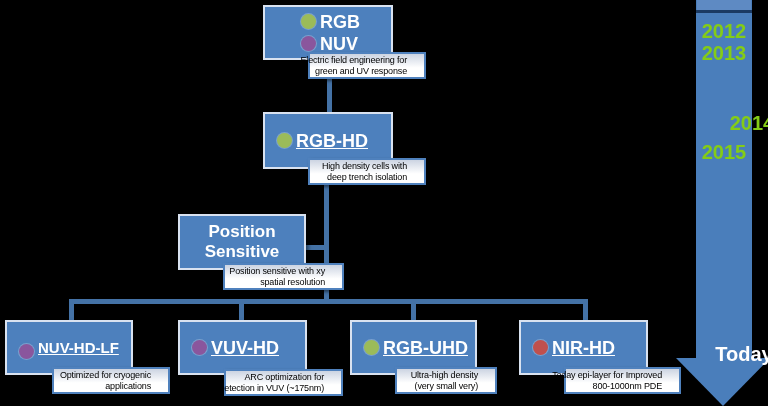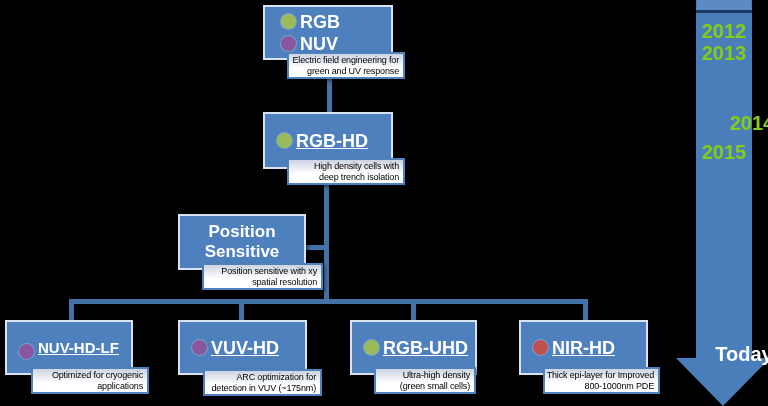--- a/index.html
+++ b/index.html
@@ -5,33 +5,33 @@
   html,body{margin:0;padding:0;background:#000;}
   .canvas{position:relative;width:768px;height:406px;background:#000000;overflow:hidden;
           font-family:"Liberation Sans",sans-serif;}
   
   .conn{position:absolute;background:#4472a6;}
   
   .node{position:absolute;background:#4d80bd;border:2px solid #d9e2f0;box-sizing:border-box;
         color:#ffffff;font-weight:bold;display:flex;flex-direction:column;justify-content:center;
         box-shadow:2px 3px 4px rgba(0,0,0,0.55);}
   .trow{display:flex;align-items:center;gap:4px;font-size:18px;line-height:22px;white-space:nowrap;}
-  .pad-lg{padding-left:16px;}
+  .pad-lg{padding-left:36px;}
   .pad-md{padding-left:12px;text-decoration:underline;}
   .dot{width:15px;height:15px;border-radius:50%;flex:0 0 auto;box-shadow:0 0 0 1px rgba(255,255,255,0.25);}
   .dot.green{background:#9bbb59;}
   .dot.purple{background:#8a569d;}
   .dot.red{background:#c0504d;}
   .ps .trow{justify-content:center;padding:0;font-size:17px;line-height:20px;align-items:flex-end;}
   .small-title .trow{font-size:15px;align-items:flex-end;}
   
   .nlabel{position:absolute;box-sizing:border-box;background:linear-gradient(#ccd4e2,#ffffff 60%);
           border:2px solid #4f81bd;color:#000;font-size:9px;line-height:11px;letter-spacing:-0.15px;
-          padding:1px 4px;display:flex;flex-direction:column;align-items:flex-end;justify-content:center;
-          box-shadow:2px 2px 3px rgba(0,0,0,0.5);}
+          padding:1px 17px;display:flex;flex-direction:column;align-items:flex-end;justify-content:center;
+          box-shadow:2px 2px 3px rgba(0,0,0,0.5);margin-left:21px;}
   .nlabel div{white-space:nowrap;}
   
   .shaft{position:absolute;left:696px;top:0;width:56px;height:360px;background:#4a7ebb;}
   .shaft-cap{position:absolute;left:697px;top:0;width:54px;height:10px;background:#5e8ac3;}
   .shaft-line{position:absolute;left:696px;top:10px;width:56px;height:3px;background:#1b3a63;}
   .arrowhead{position:absolute;left:676px;top:358px;width:0;height:0;
              border-left:47px solid transparent;border-right:47px solid transparent;
              border-top:48px solid #4a7ebb;}
   .year{position:absolute;left:696px;width:56px;text-align:center;color:#84cc16;
         font-weight:bold;font-size:20px;}
@@ -115,31 +115,31 @@
   </div>
 
   <div class="node" style="left:350px;top:320px;width:127px;height:55px">
     <div class="trow pad-md">
       <span class="dot green"></span>
       <span>RGB-UHD</span>
     </div>
   </div>
   <div class="nlabel" style="left:374px;top:367px;width:102px;height:27px">
     <div>Ultra-high density</div>
-    <div>(green small cells)</div>
+    <div>(very small very)</div>
   </div>
 
   <div class="node" style="left:519px;top:320px;width:129px;height:55px">
     <div class="trow pad-md">
       <span class="dot red"></span>
       <span>NIR-HD</span>
     </div>
   </div>
   <div class="nlabel" style="left:543px;top:367px;width:117px;height:27px">
-    <div>Thick epi-layer for Improved</div>
+    <div>Today epi-layer for Improved</div>
     <div>800-1000nm PDE</div>
   </div>
 
   <div class="shaft"></div>
   <div class="shaft-cap"></div>
   <div class="shaft-line"></div>
   <div class="arrowhead"></div>
   <div class="year y0">2012</div>
   <div class="year y1">2013</div>
   <div class="year y2">2014</div>

